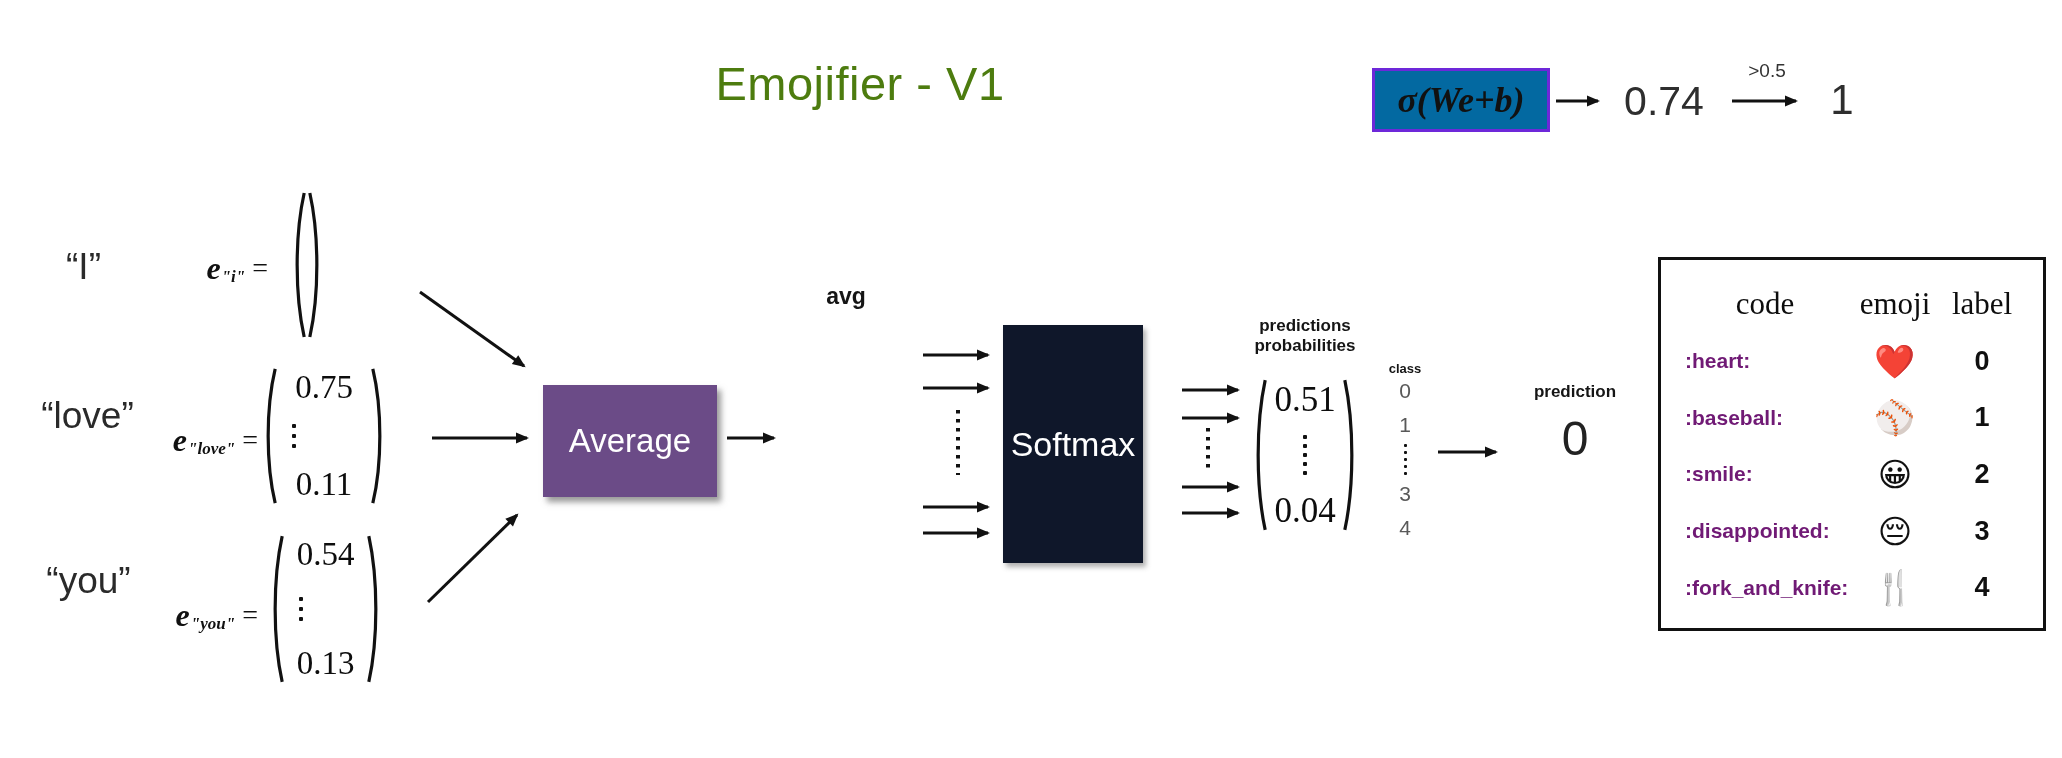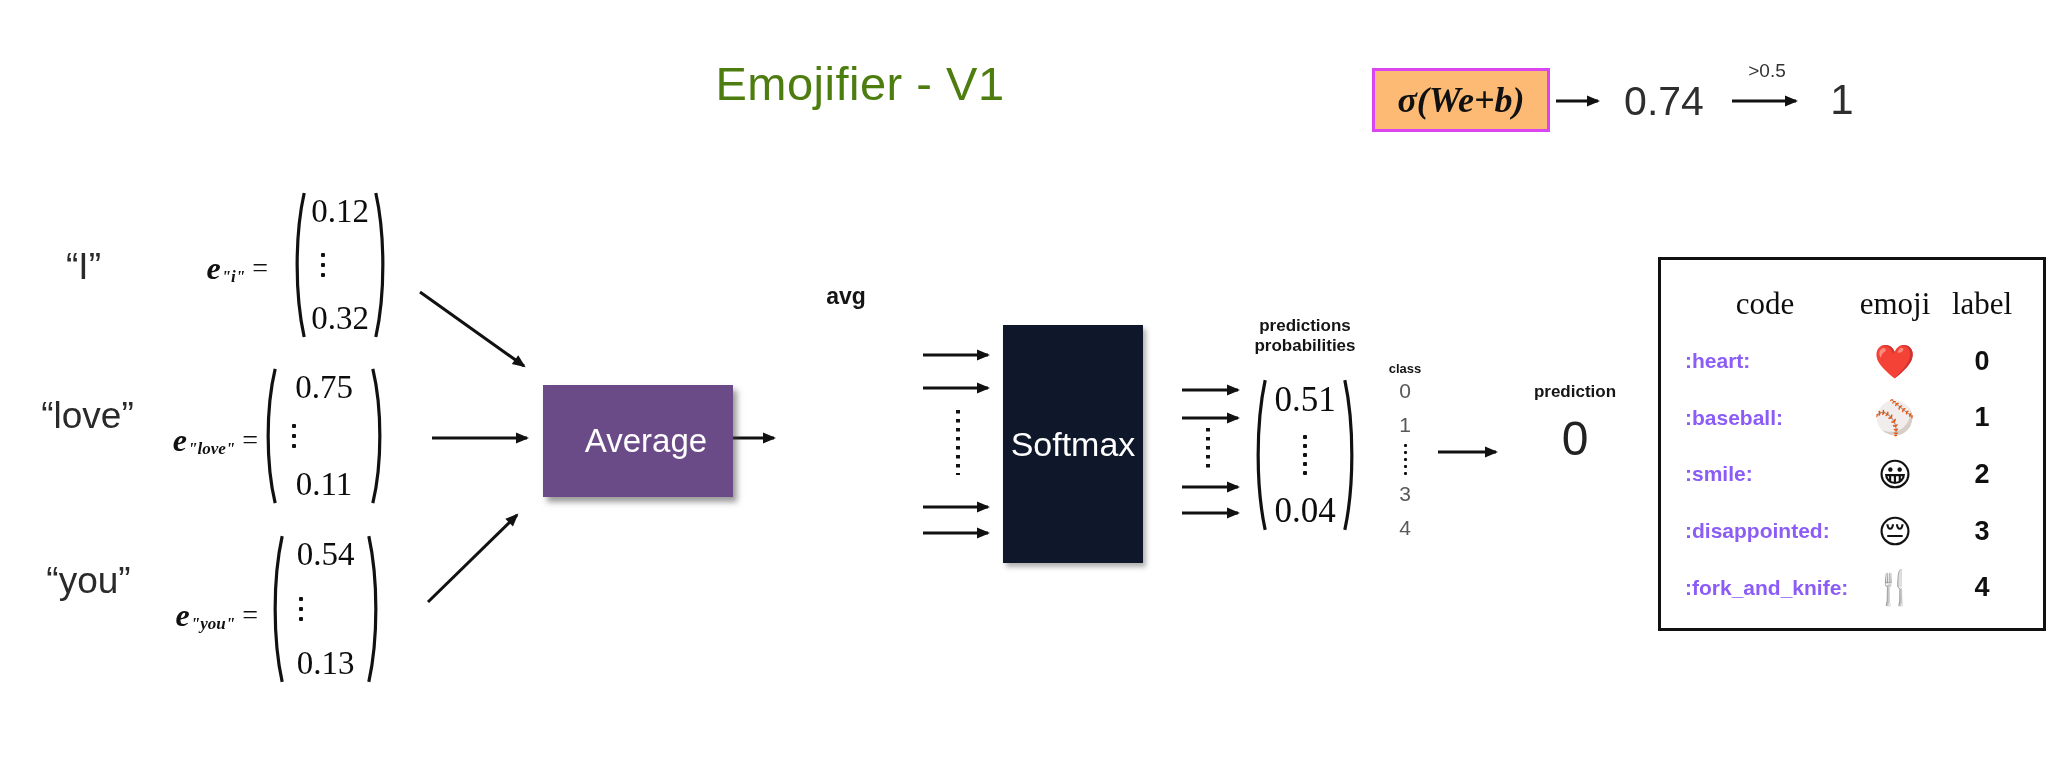--- a/index.html
+++ b/index.html
@@ -4,22 +4,22 @@
 <style>
   html,body{margin:0;padding:0;background:#fff;}
   #canvas{position:relative;width:2062px;height:758px;background:#ffffff;overflow:hidden;
           font-family:"Liberation Sans",sans-serif;color:#111;}
   .abs{position:absolute;}
 
   
   #title{left:640px;top:56px;width:440px;text-align:center;font-size:47px;font-weight:400;color:#4d7c0f;letter-spacing:.5px;}
 
   
-  #formula-box{left:1372px;top:68px;width:172px;height:58px;border:3px solid #d946ef;
-               display:flex;align-items:center;justify-content:center;background:#fdba74;}
+  #formula-box{left:1372px;top:68px;width:172px;height:58px;border:3px solid #6d28d9;
+               display:flex;align-items:center;justify-content:center;background:#0369a1;}
   #formula-box .expr{font-family:"Liberation Serif",serif;font-style:italic;font-weight:700;font-size:36px;}
   #sigout{left:1612px;top:78px;width:104px;text-align:center;font-size:41px;color:#2e2e2e;}
   #thresh{left:1725px;top:60px;width:84px;text-align:center;font-size:19px;color:#333;}
   #binout{left:1820px;top:76px;width:44px;text-align:center;font-size:42px;color:#2e2e2e;}
 
   
   .word{font-size:37px;color:#2a2a2a;text-align:center;}
   #word-0{left:36px;top:246px;width:95px;}
   #word-1{left:20px;top:395px;width:135px;}
   #word-2{left:26px;top:560px;width:125px;}
@@ -47,21 +47,21 @@
   .vdots.left3{align-self:flex-start;margin-left:14px;}
   #vec-0{left:292px;top:190px;width:96px;height:150px;}
   #vec-1{left:263px;top:366px;width:122px;height:140px;}
   #vec-2{left:270px;top:533px;width:111px;height:152px;}
   #vec-avg{left:790px;top:327px;width:113px;height:240px;}
   #vec-pred{left:1253px;top:377px;width:104px;height:156px;}
 
   
   .block{display:flex;align-items:center;justify-content:center;color:#fff;}
   #average-box{left:543px;top:385px;width:174px;height:112px;background:#6b4b87;
-               box-shadow:4px 5px 6px rgba(70,70,70,.55);font-size:33px;padding-left:16px;}
+               box-shadow:4px 5px 6px rgba(70,70,70,.55);font-size:33px;}
   #softmax-box{left:1003px;top:325px;width:140px;height:238px;background:#ae5139;
                box-shadow:3px 4px 5px rgba(80,80,80,.45);font-size:34px;}
 
   
   .mini{font-weight:700;text-align:center;color:#151515;}
   #avg-label{left:796px;top:283px;width:100px;font-size:23px;}
   #preds-label{left:1222px;top:316px;width:166px;font-size:17px;line-height:1.2;}
   #class-label{left:1383px;top:361px;width:44px;font-size:13px;}
   #pred-label{left:1510px;top:382px;width:130px;font-size:17px;}
   #pred-value{left:1510px;top:411px;width:130px;text-align:center;font-size:48px;color:#222;}
@@ -75,21 +75,21 @@
   #class-col .vdots i{width:3px;height:3px;margin:2px 0;}
 
   
   #emoji-table{left:1658px;top:257px;width:388px;height:374px;border:3.5px solid #111;background:#fff;
                box-sizing:border-box;display:flex;flex-direction:column;padding:16px 24px 12px 24px;}
   .trow{flex:1;display:grid;grid-template-columns:160px 100px 1fr;align-items:center;}
   .th{font-family:"Liberation Serif",serif;font-size:31px;color:#0d0d0d;}
   .th-code{justify-self:center;}
   .th-emoji{justify-self:center;}
   .th-label{justify-self:center;}
-  .tc-code{font-size:21px;font-weight:600;color:#8b5cf6;}
+  .tc-code{font-size:21px;font-weight:600;color:#701a75;}
   .tc-emoji{justify-self:center;font-size:33px;font-family:"DejaVu Sans",sans-serif;line-height:1;}
   .tc-label{justify-self:center;font-size:27px;font-weight:600;color:#101010;}
 
   
   #arrows{left:0;top:0;width:2062px;height:758px;pointer-events:none;}
   #arrows line{stroke:#111;stroke-width:3;}
   #arrows line.dotted{stroke-width:4;stroke-dasharray:3.5 5.5;}
 </style>
 </head>
 <body>
@@ -152,29 +152,20 @@
   <div id="emb-2" class="abs emb">
     <span class="emb-e">e</span>
       <span class="emb-sub">"you"</span>
       <span class="emb-eq">=</span>
   </div>
 
   <div id="vec-0" class="abs vec">
     <svg class="paren" viewBox="0 0 16 100" preserveAspectRatio="none">
         <path d="M13 2 C3 30 3 70 13 98"></path>
       </svg>
-    <div class="vals">
-      <span class="num">0.12</span>
-      <span class="vdots left3">
-          <i></i>
-          <i></i>
-          <i></i>
-        </span>
-      <span class="num">0.32</span>
-    </div>
     <svg class="paren" viewBox="0 0 16 100" preserveAspectRatio="none">
         <path d="M3 2 C13 30 13 70 3 98"></path>
       </svg>
   </div>
 
   <div id="vec-1" class="abs vec">
     <svg class="paren" viewBox="0 0 16 100" preserveAspectRatio="none">
         <path d="M13 2 C3 30 3 70 13 98"></path>
       </svg>
     <div class="vals">

